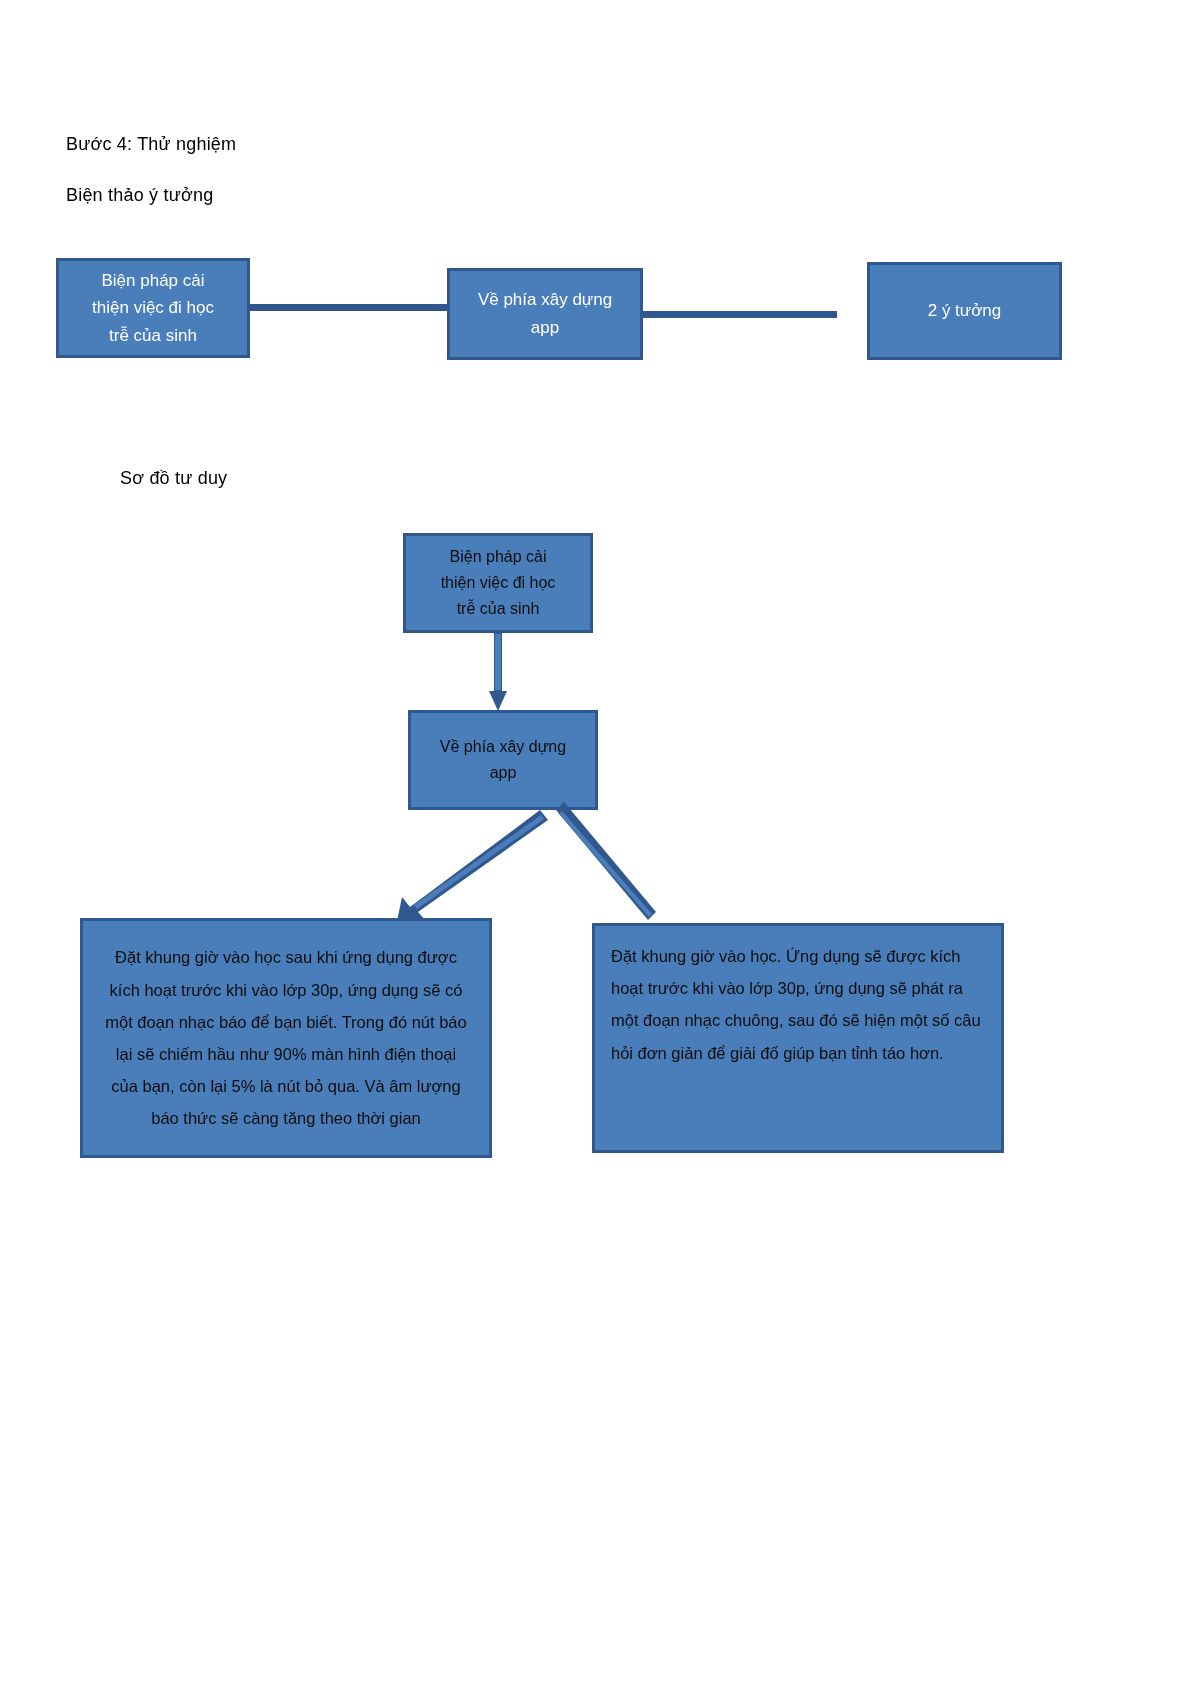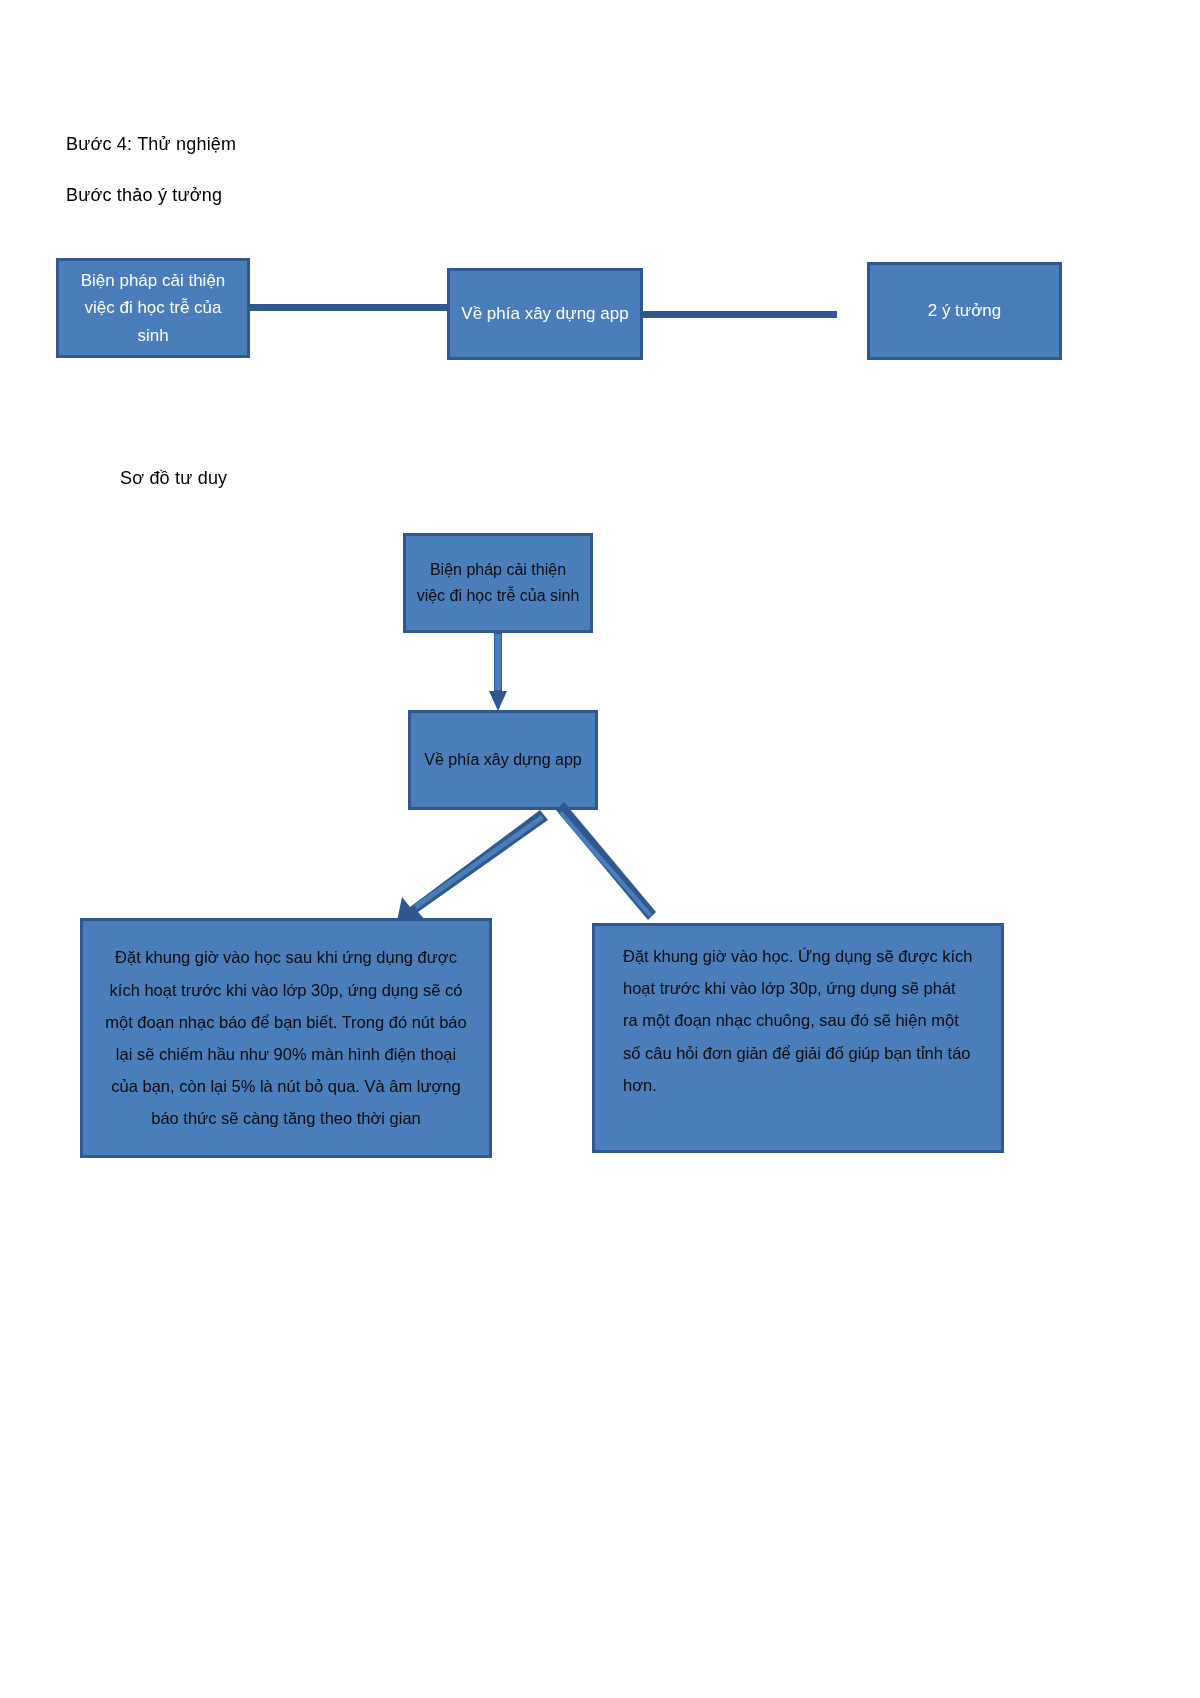--- a/index.html
+++ b/index.html
@@ -38,21 +38,21 @@
     position: absolute;
     box-sizing: border-box;
     background: #4A7EBB;
     border: 3px solid #31588E;
     display: flex;
     align-items: center;
     justify-content: center;
     text-align: center;
     font-size: 17px;
     line-height: 1.62;
-    padding: 6px 10px;
+    padding: 6px 25px;
   }
   .box.light { color: #ffffff; }
   .box.dark  { color: #0d0d0d; }
 
   .box .txt { display: block; width: 100%; }
 
   
   #sk-box-1 { left: 56px;  top: 258px; width: 194px; height: 100px; }
   #sk-box-2 { left: 447px; top: 268px; width: 196px; height: 92px;  }
   #sk-box-3 { left: 835px; top: 262px; width: 195px; height: 98px; margin-left: 32px;  }
@@ -67,21 +67,21 @@
 
   
   #mm-root  { left: 403px; top: 533px; width: 190px; height: 100px; font-size: 16px; }
   #mm-mid   { left: 408px; top: 710px; width: 190px; height: 100px; font-size: 16px; }
   #mm-leaf-left  {
     left: 80px;  top: 918px; width: 412px; height: 240px;
     font-size: 16.5px; line-height: 1.95; padding: 18px 18px;
   }
   #mm-leaf-right {
     left: 592px; top: 923px; width: 412px; height: 230px;
-    font-size: 16.5px; line-height: 1.95; padding: 14px 28px;
+    font-size: 16.5px; line-height: 1.95; padding: 14px 16px;
     align-items: flex-start; text-align: left;
   }
 
   
   #mm-arrow-vert {
     position: absolute;
     left: 489px;
     top: 633px;
     width: 18px;
     height: 78px;
@@ -95,21 +95,21 @@
 
   svg { display: block; overflow: visible; }
 </style>
 </head>
 <body>
 
 <div id="page">
 
   <div class="heading" id="title-step">Bước 4: Thử nghiệm</div>
 
-  <div class="heading" id="label-sketch">Bước thảo ý tưởng</div>
+  <div class="heading" id="label-sketch">Biện thảo ý tưởng</div>
 
   <div class="heading" id="label-mindmap">Sơ đồ tư duy</div>
 
   <div class="connector-h" id="sk-conn-1"></div>
   <div class="connector-h" id="sk-conn-2"></div>
 
   <div class="box light" id="sk-box-1">
     <span class="txt">Biện pháp cải thiện việc đi học trễ của sinh</span>
   </div>
 

